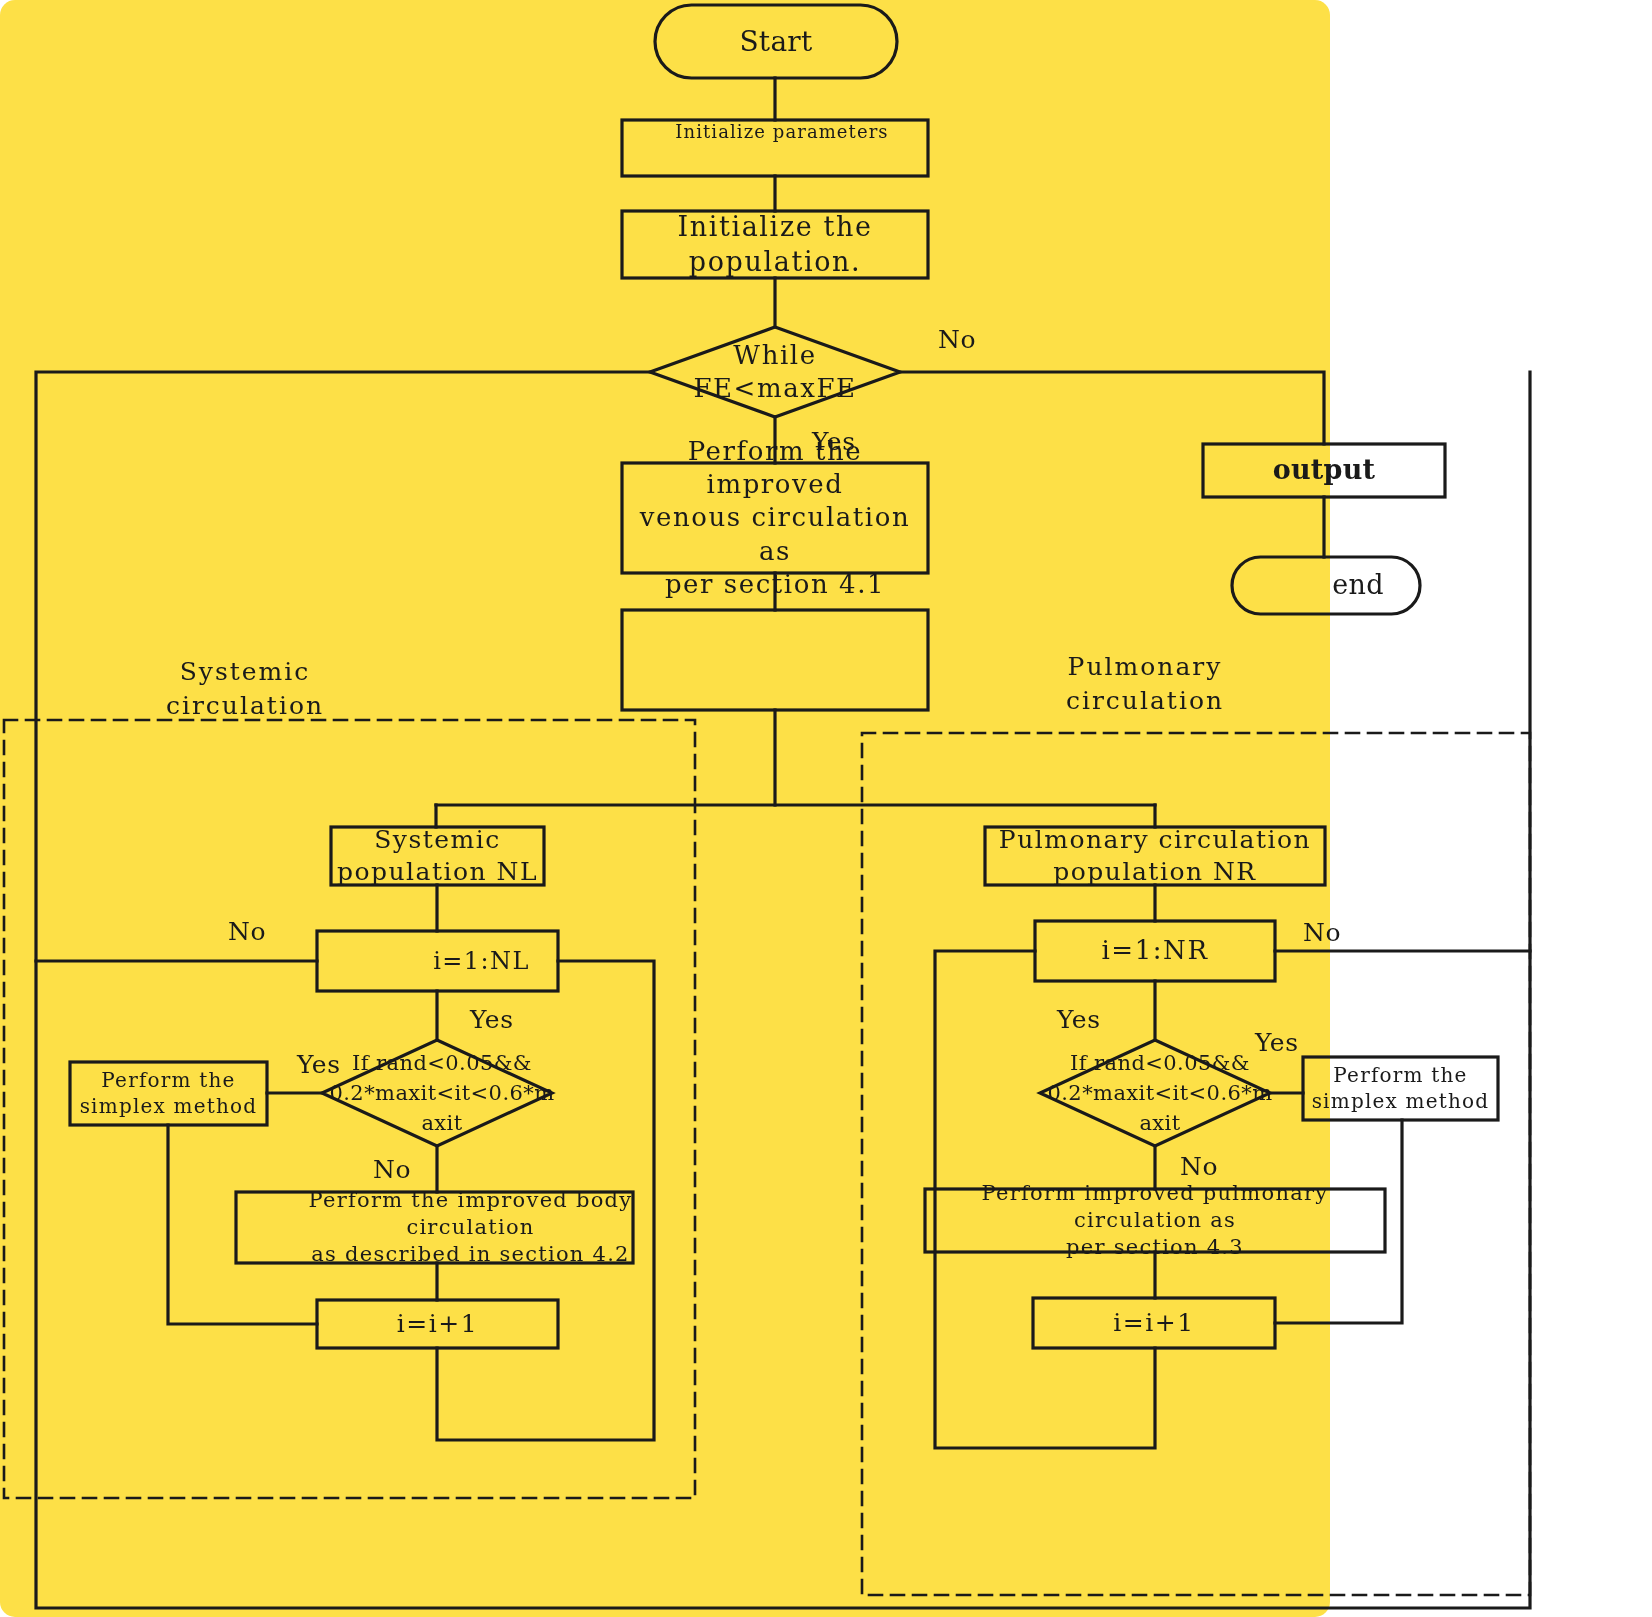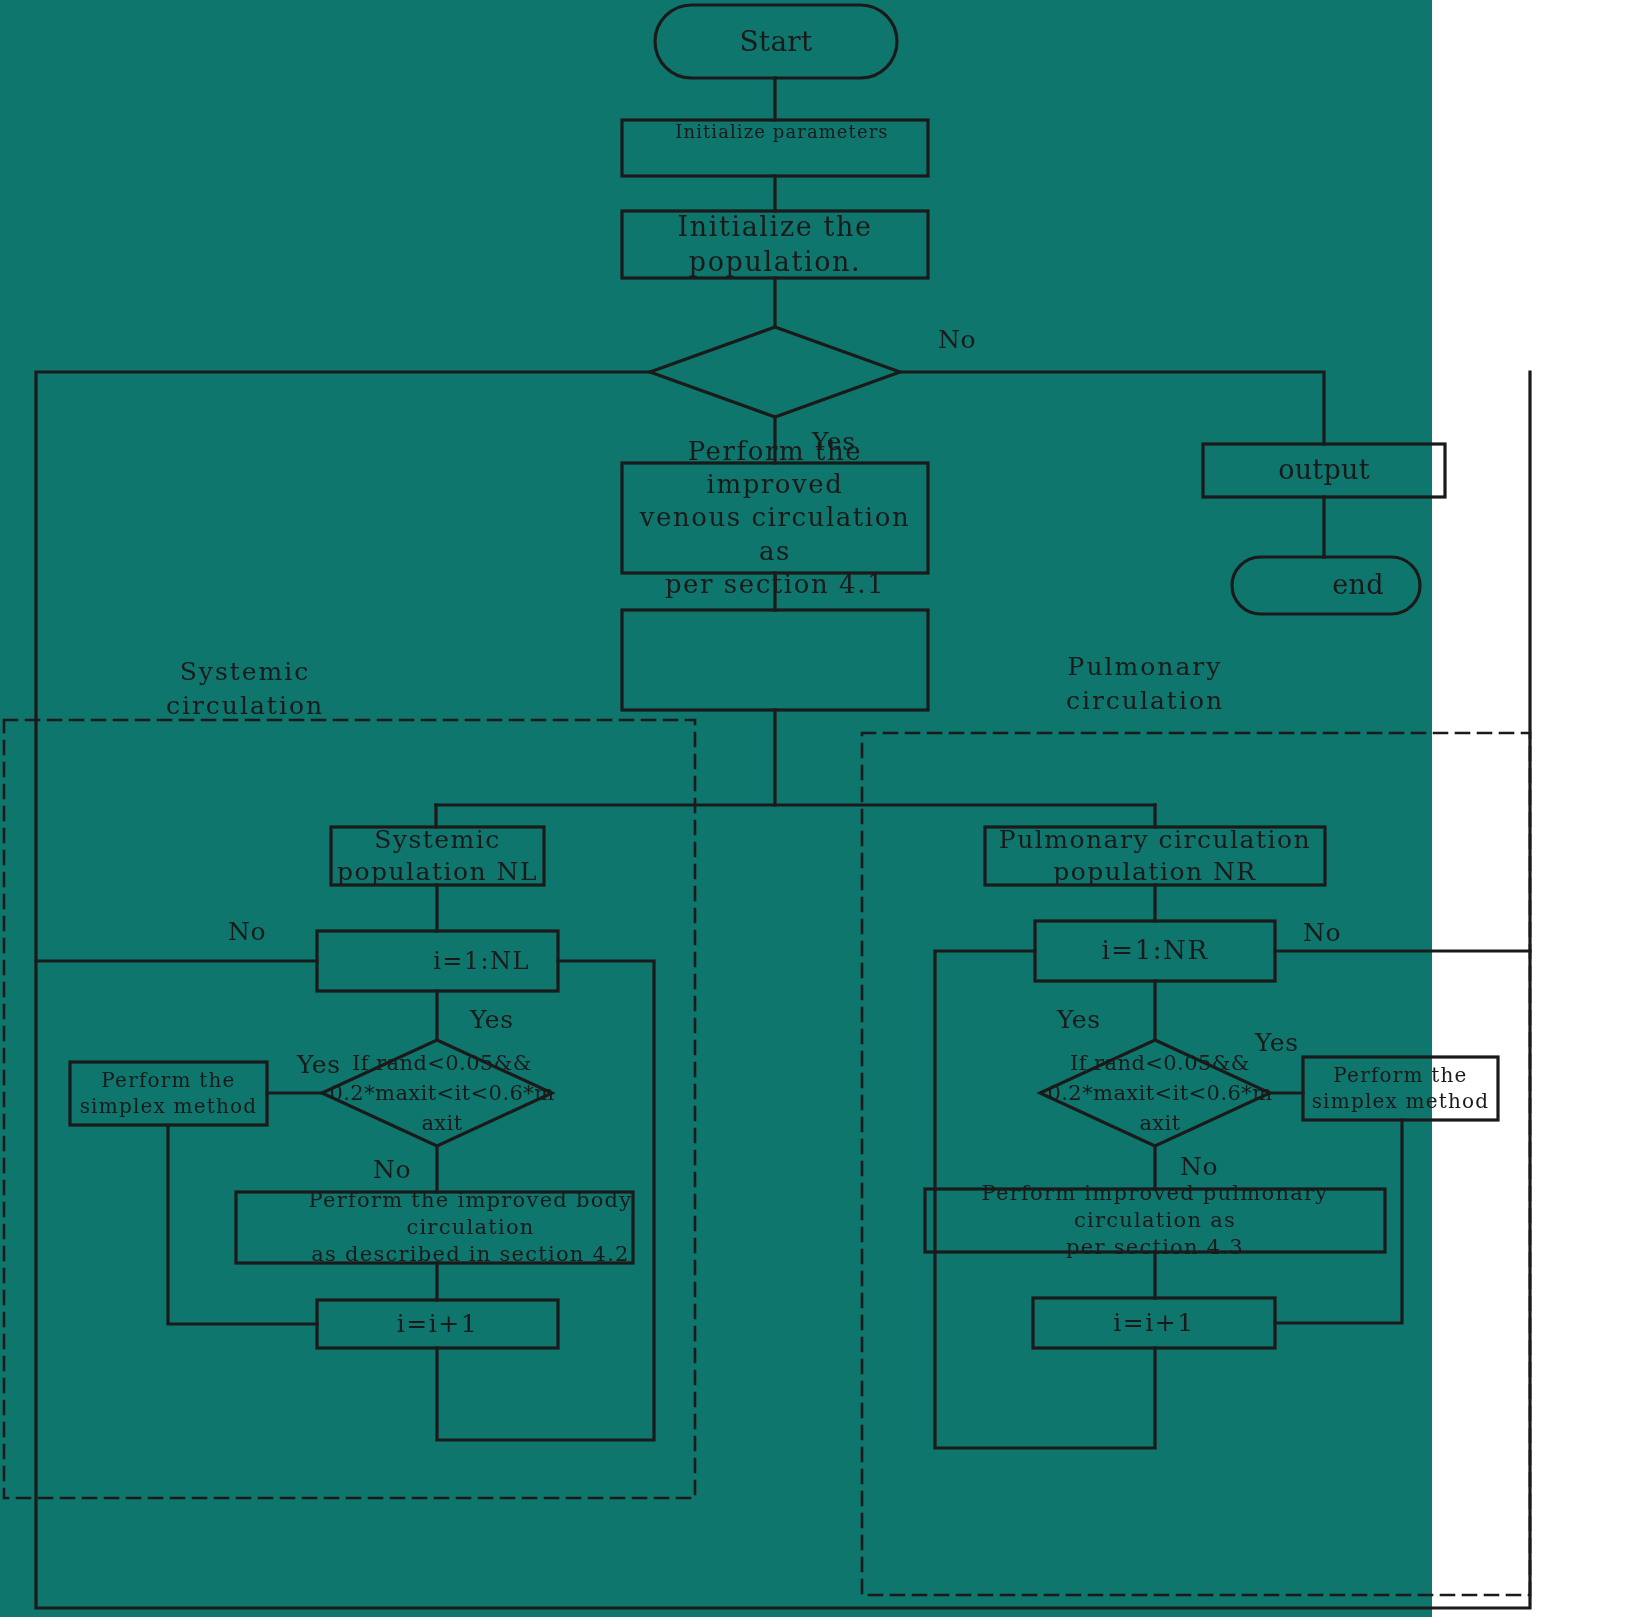--- a/index.html
+++ b/index.html
@@ -1,18 +1,18 @@
 <!DOCTYPE html>
 <html><head>
 <meta charset="utf-8">
 <style>
   html,body{margin:0;padding:0;background:#ffffff;}
   body{width:1652px;height:1617px;overflow:hidden;
        font-family:"DejaVu Serif", serif;}
-  #stage{position:relative;width:1432px;height:1617px;background:#0f766e;}
+  #stage{position:relative;width:1330px;height:1617px;background:#fde047;border-radius:15px;}
   svg#canvas{position:absolute;left:0;top:0;width:1652px;height:1617px;}
   .node-text{
     position:absolute;
     display:flex;align-items:center;justify-content:center;
     text-align:center;
     color:#1a1a1a;
     font-family:"DejaVu Serif", serif;
     letter-spacing:0.06em;
     line-height:1.28;
     pointer-events:none;
@@ -119,27 +119,29 @@
     </g>
   </svg>
 
   <div class="node-text serif-plain" style="left:655px;top:5px;width:242px;height:73px;font-size:28px;">Start</div>
 
   <div class="node-text" style="left:622px;top:104px;width:306px;height:56px;font-size:18px;margin-left:7px;">Initialize parameters</div>
 
   <div class="node-text" style="left:622px;top:211px;width:306px;height:67px;font-size:27px;">Initialize the
 population.</div>
 
+  <div class="node-text" style="left:650px;top:327px;width:250px;height:90px;font-size:26px;">While
+FE&lt;maxFE</div>
 
   <div class="node-text" style="left:622px;top:463px;width:306px;height:110px;font-size:26px;">Perform the improved
 venous circulation as
 per section 4.1</div>
 
 
-  <div class="node-text serif-plain" style="left:1203px;top:444px;width:242px;height:53px;font-size:27px;">output</div>
+  <div class="node-text serif-plain" style="left:1203px;top:444px;width:242px;height:53px;font-size:27px;font-weight:bold;">output</div>
 
   <div class="node-text serif-plain" style="left:1232px;top:557px;width:188px;height:57px;font-size:27px;margin-left:32px;">end</div>
 
   <div class="node-text" style="left:331px;top:827px;width:213px;height:58px;font-size:25px;">Systemic
 population NL</div>
 
   <div class="node-text" style="left:317px;top:931px;width:241px;height:60px;font-size:24px;margin-left:44px;">i=1:NL</div>
 
   <div class="node-text" style="left:327px;top:1043px;width:230px;height:102px;font-size:21px;letter-spacing:0.02em;line-height:1.42;">If rand&lt;0.05&amp;&amp;
 0.2*maxit&lt;it&lt;0.6*m

